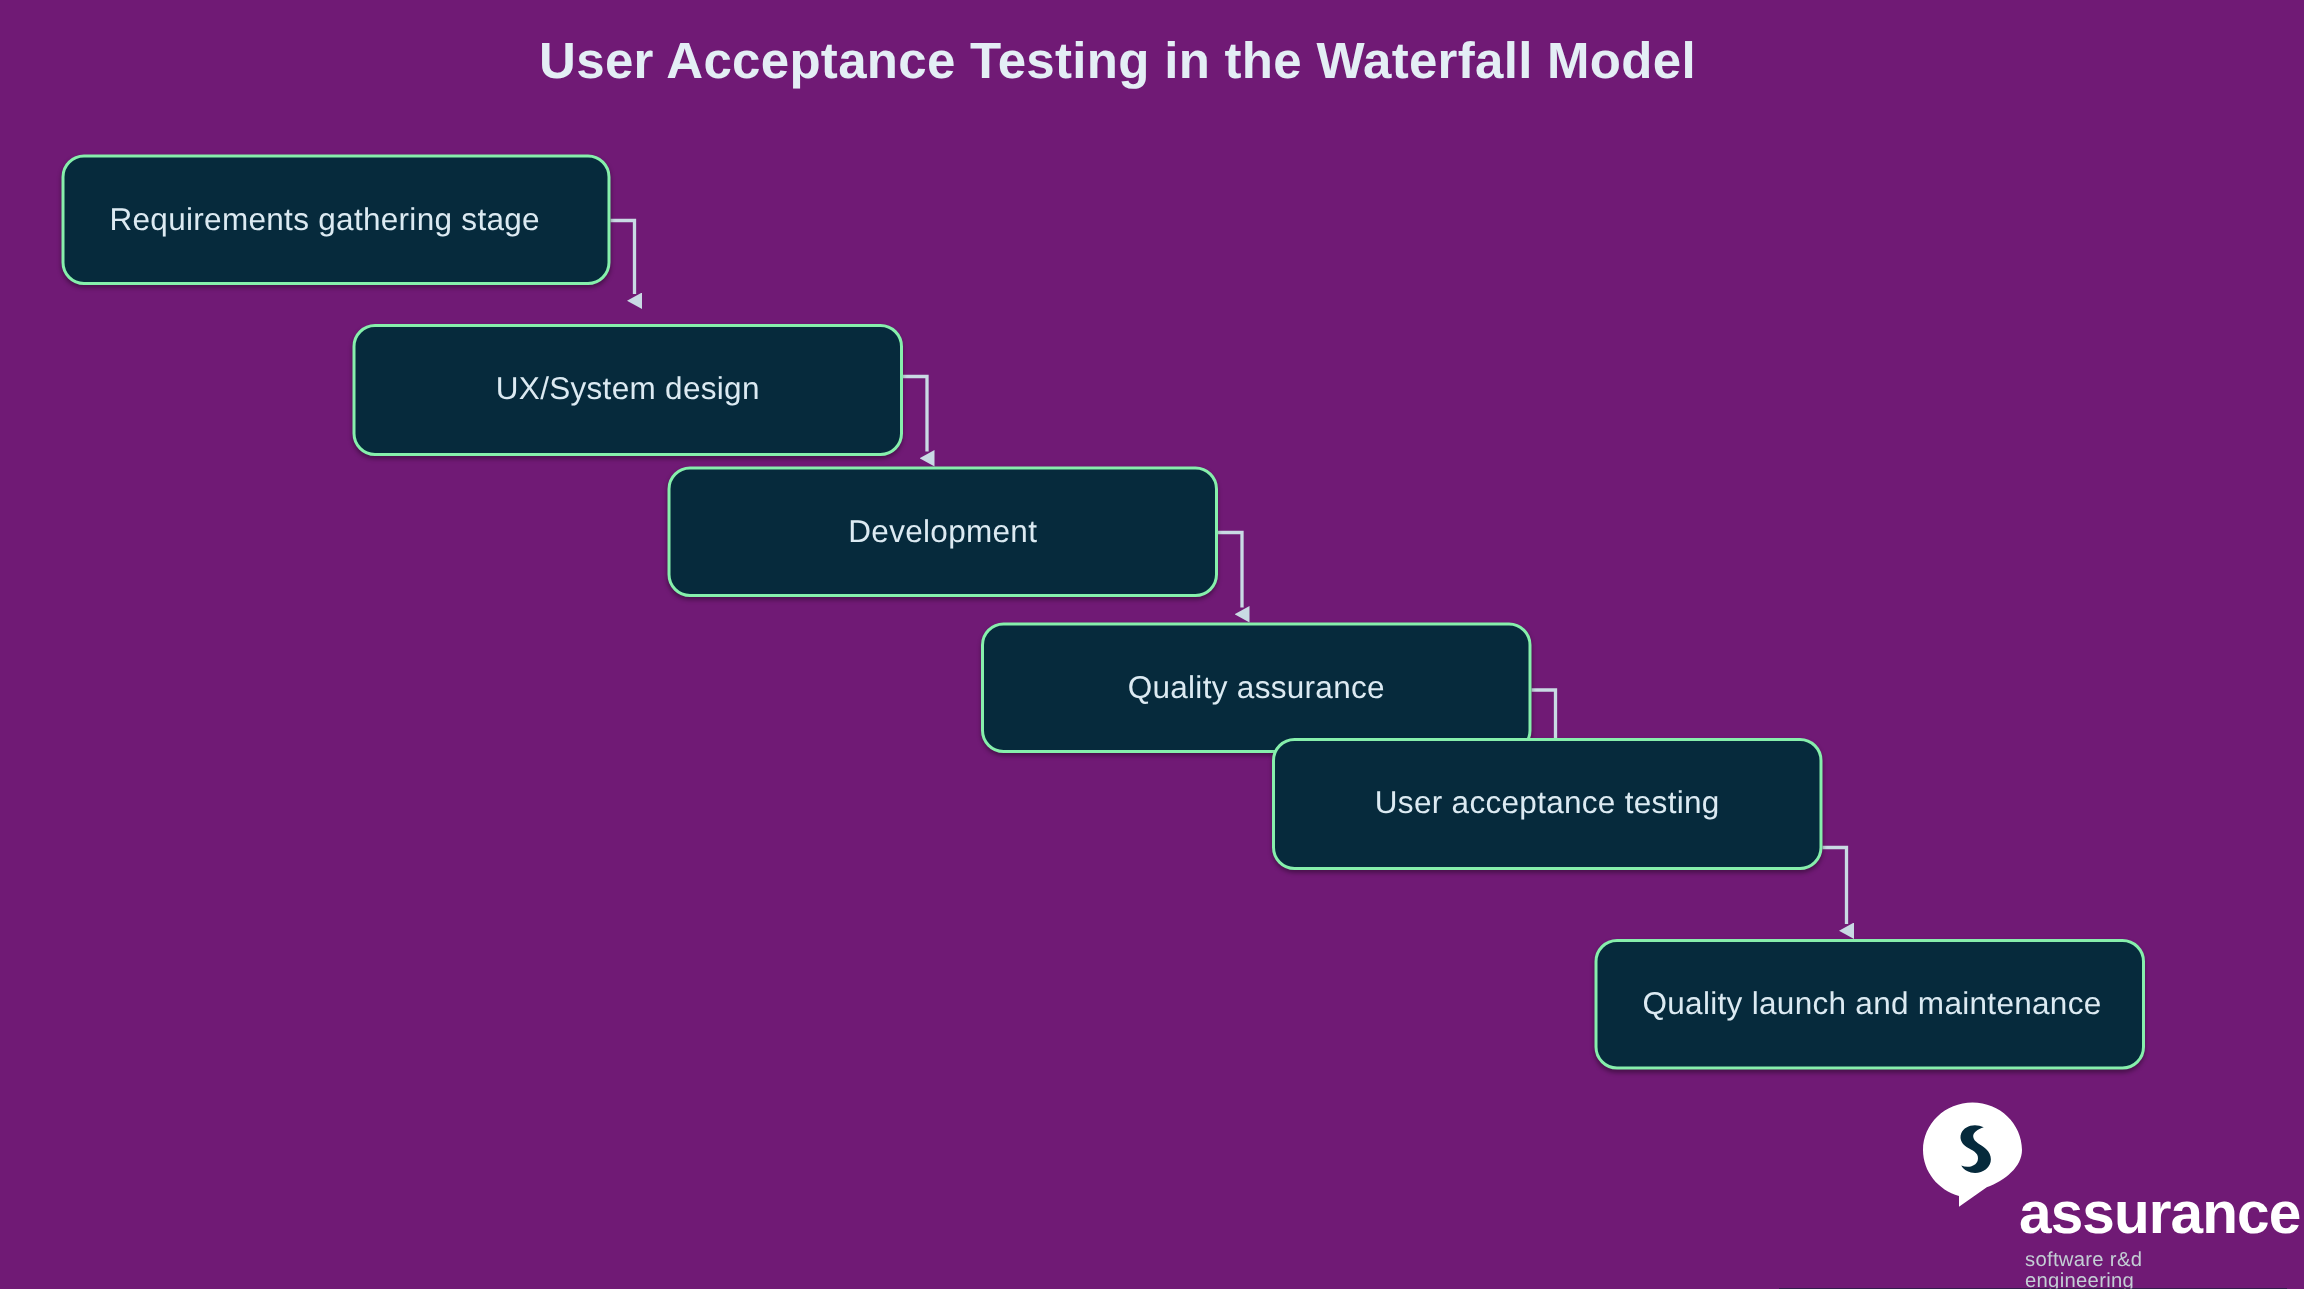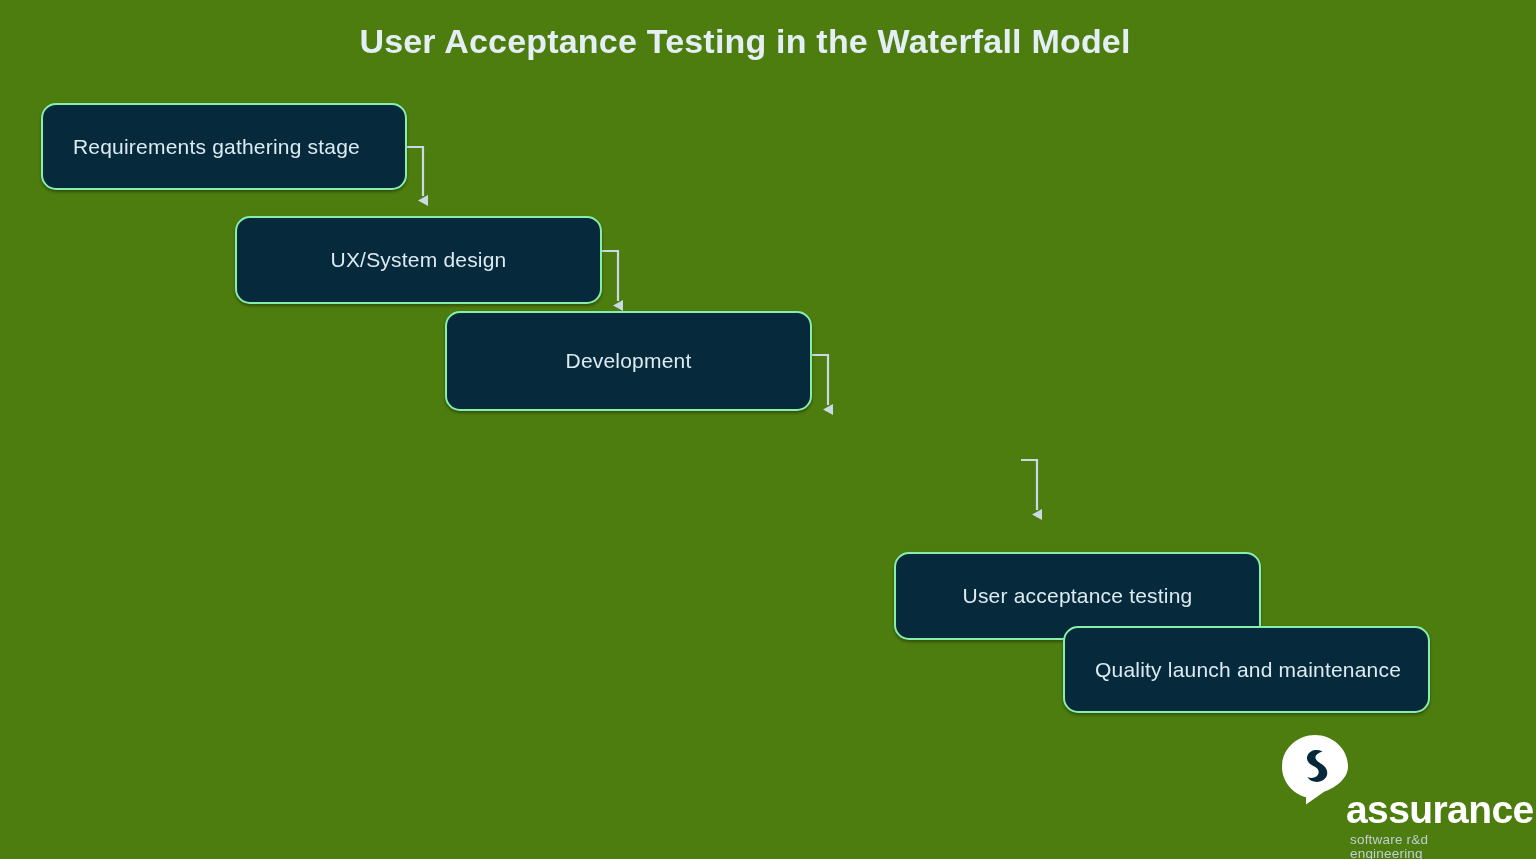--- a/index.html
+++ b/index.html
@@ -11,21 +11,21 @@
     width: 1536px;
     height: 859px;
     overflow: hidden;
     font-family: "Liberation Sans", sans-serif;
     position: relative;
   }
   #stage {
     position: relative;
     width: 1536px;
     height: 859px;
-    background: #4d7c0f;
+    background: #701a75;
   }
   #title {
     position: absolute;
     left: 0;
     top: 22px;
     width: 1490px;
     text-align: center;
     font-size: 34px;
     font-weight: bold;
     color: #e4eef5;
@@ -120,26 +120,29 @@
   </svg>
 
   <div class="stage-box" style="left:41px; top:103px; width:366px; height:87px;">
     <span class="box-label">Requirements gathering stage</span>
   </div>
 
   <div class="stage-box center" style="left:235px; top:216px; width:367px; height:88px;">
     <span class="box-label">UX/System design</span>
   </div>
 
-  <div class="stage-box center" style="left:445px; top:311px; width:367px; height:100px;">
+  <div class="stage-box center" style="left:445px; top:311px; width:367px; height:87px;">
     <span class="box-label">Development</span>
   </div>
 
+  <div class="stage-box center" style="left:654px; top:415px; width:367px; height:87px;">
+    <span class="box-label">Quality assurance</span>
+  </div>
 
-  <div class="stage-box center" style="left:848px; top:552px; width:367px; height:88px;margin-left:46px;">
+  <div class="stage-box center" style="left:848px; top:492px; width:367px; height:88px;">
     <span class="box-label">User acceptance testing</span>
   </div>
 
   <div class="stage-box" style="left:1063px; top:626px; width:367px; height:87px;">
     <span class="box-label">Quality launch and maintenance</span>
   </div>
 
   <div id="logo">
     <svg id="logo-mark" viewBox="0 0 74 74" width="74" height="74" aria-hidden="true">
       <path d="M37,2 C18.8,2 4,16.2 4,33.7 C4,48.2 14.2,60.5 28,64.3 L28,71.5 L46.5,58.5

